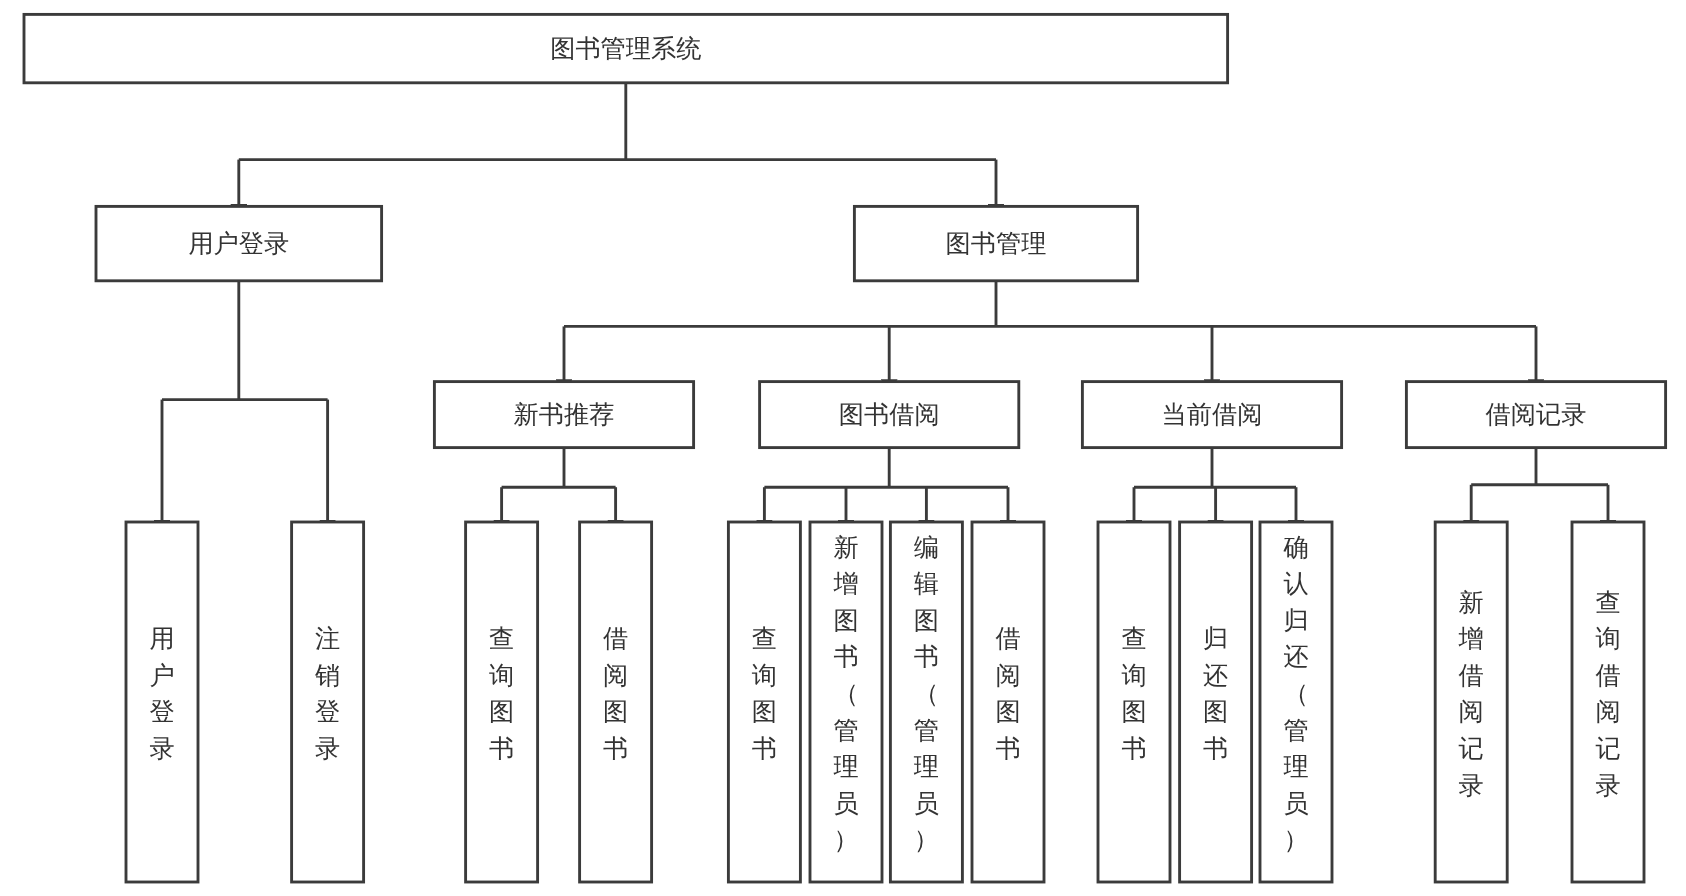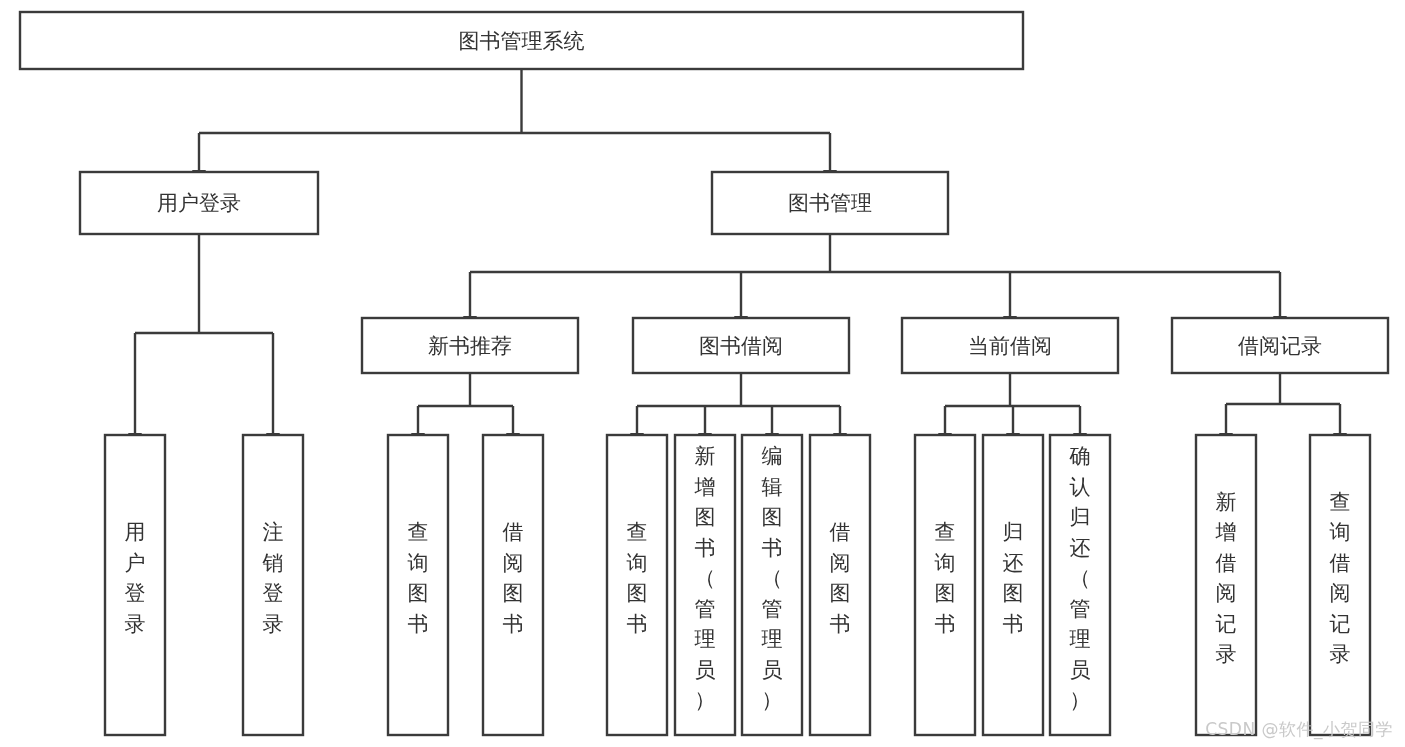--- a/index.html
+++ b/index.html
@@ -187,14 +187,13 @@
         <g>
           <rect x="1196" y="435" width="60" height="300" class="node-box"></rect>
           <text x="1226" y="0" class="node-label-vert"><tspan x="1226" y="508.75">新</tspan><tspan x="1226" y="539.25">增</tspan><tspan x="1226" y="569.75">借</tspan><tspan x="1226" y="600.25">阅</tspan><tspan x="1226" y="630.75">记</tspan><tspan x="1226" y="661.25">录</tspan></text>
         </g>
         <g>
           <rect x="1310" y="435" width="60" height="300" class="node-box"></rect>
           <text x="1340" y="0" class="node-label-vert"><tspan x="1340" y="508.75">查</tspan><tspan x="1340" y="539.25">询</tspan><tspan x="1340" y="569.75">借</tspan><tspan x="1340" y="600.25">阅</tspan><tspan x="1340" y="630.75">记</tspan><tspan x="1340" y="661.25">录</tspan></text>
         </g>
       </g>
   </svg>
-  <div class="watermark-text">CSDN @软件_小贺同学</div>
 </div>
 
 </body></html>

